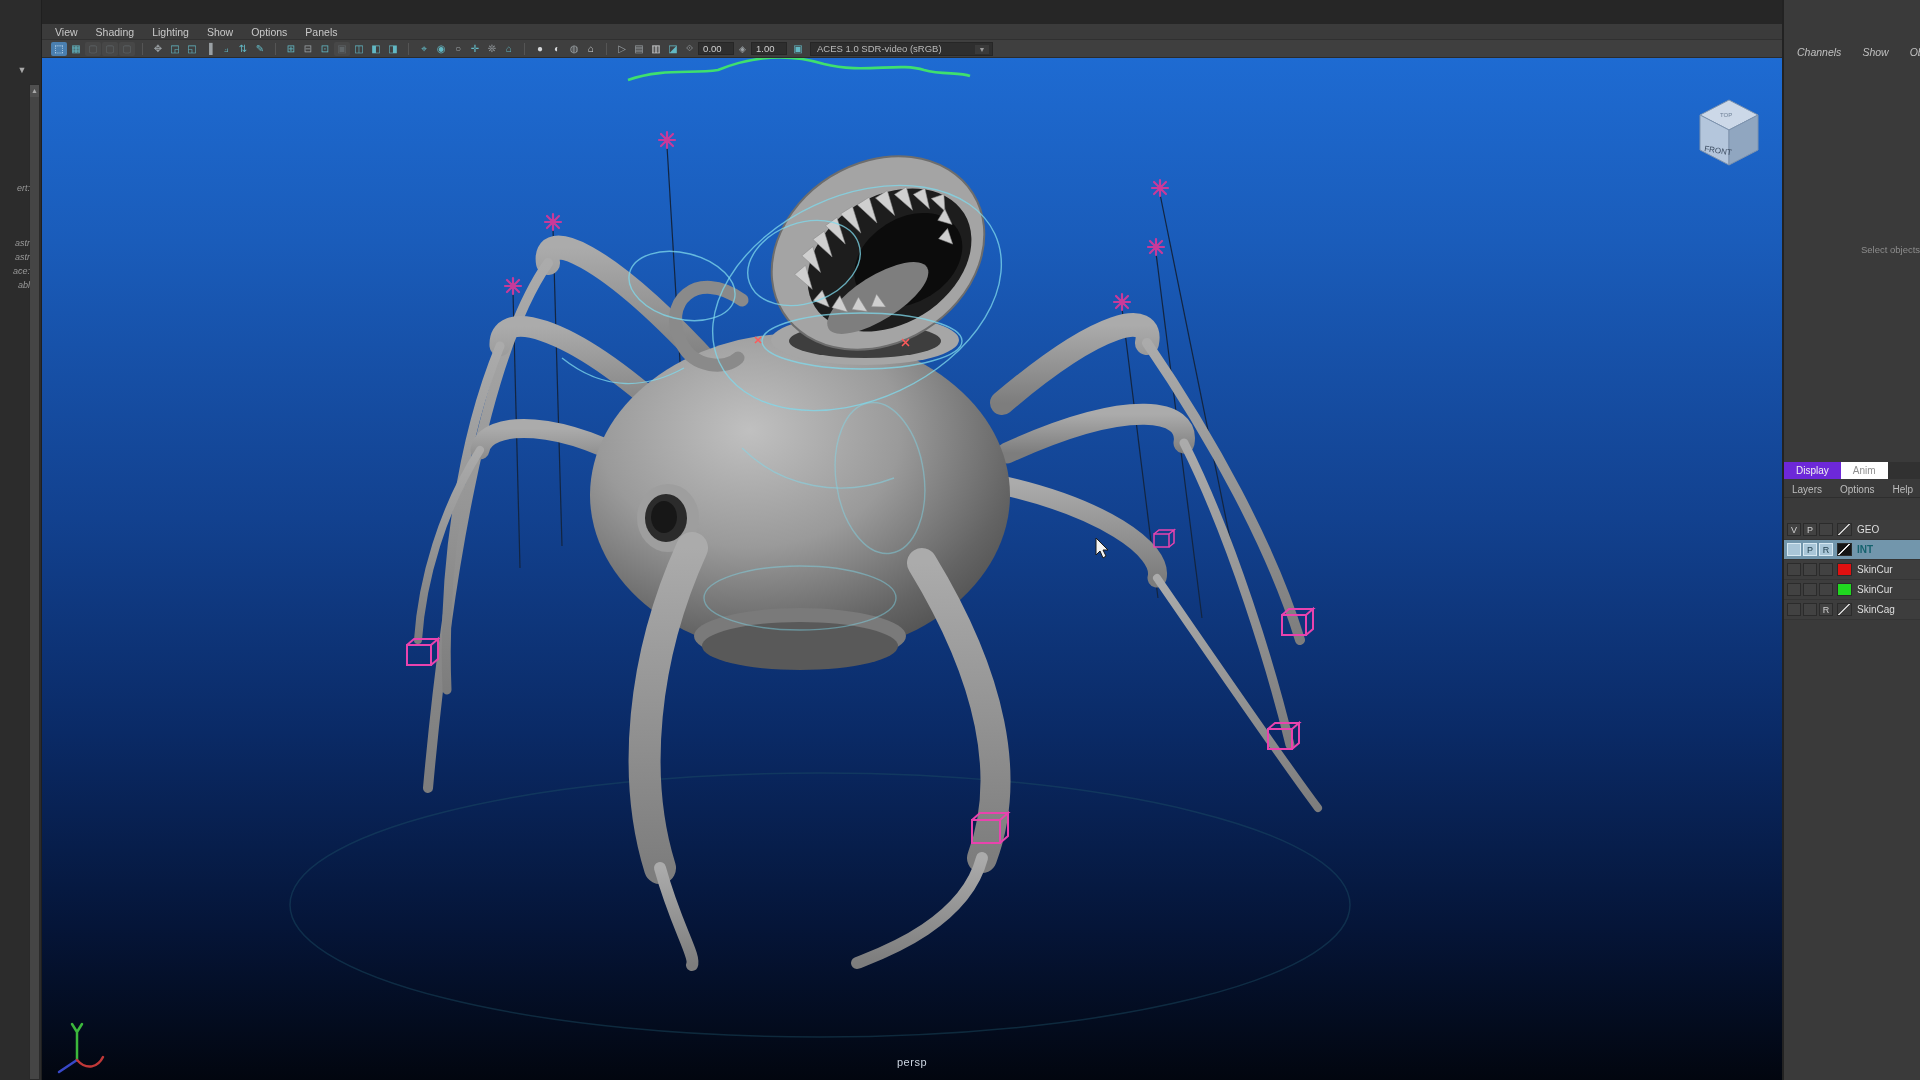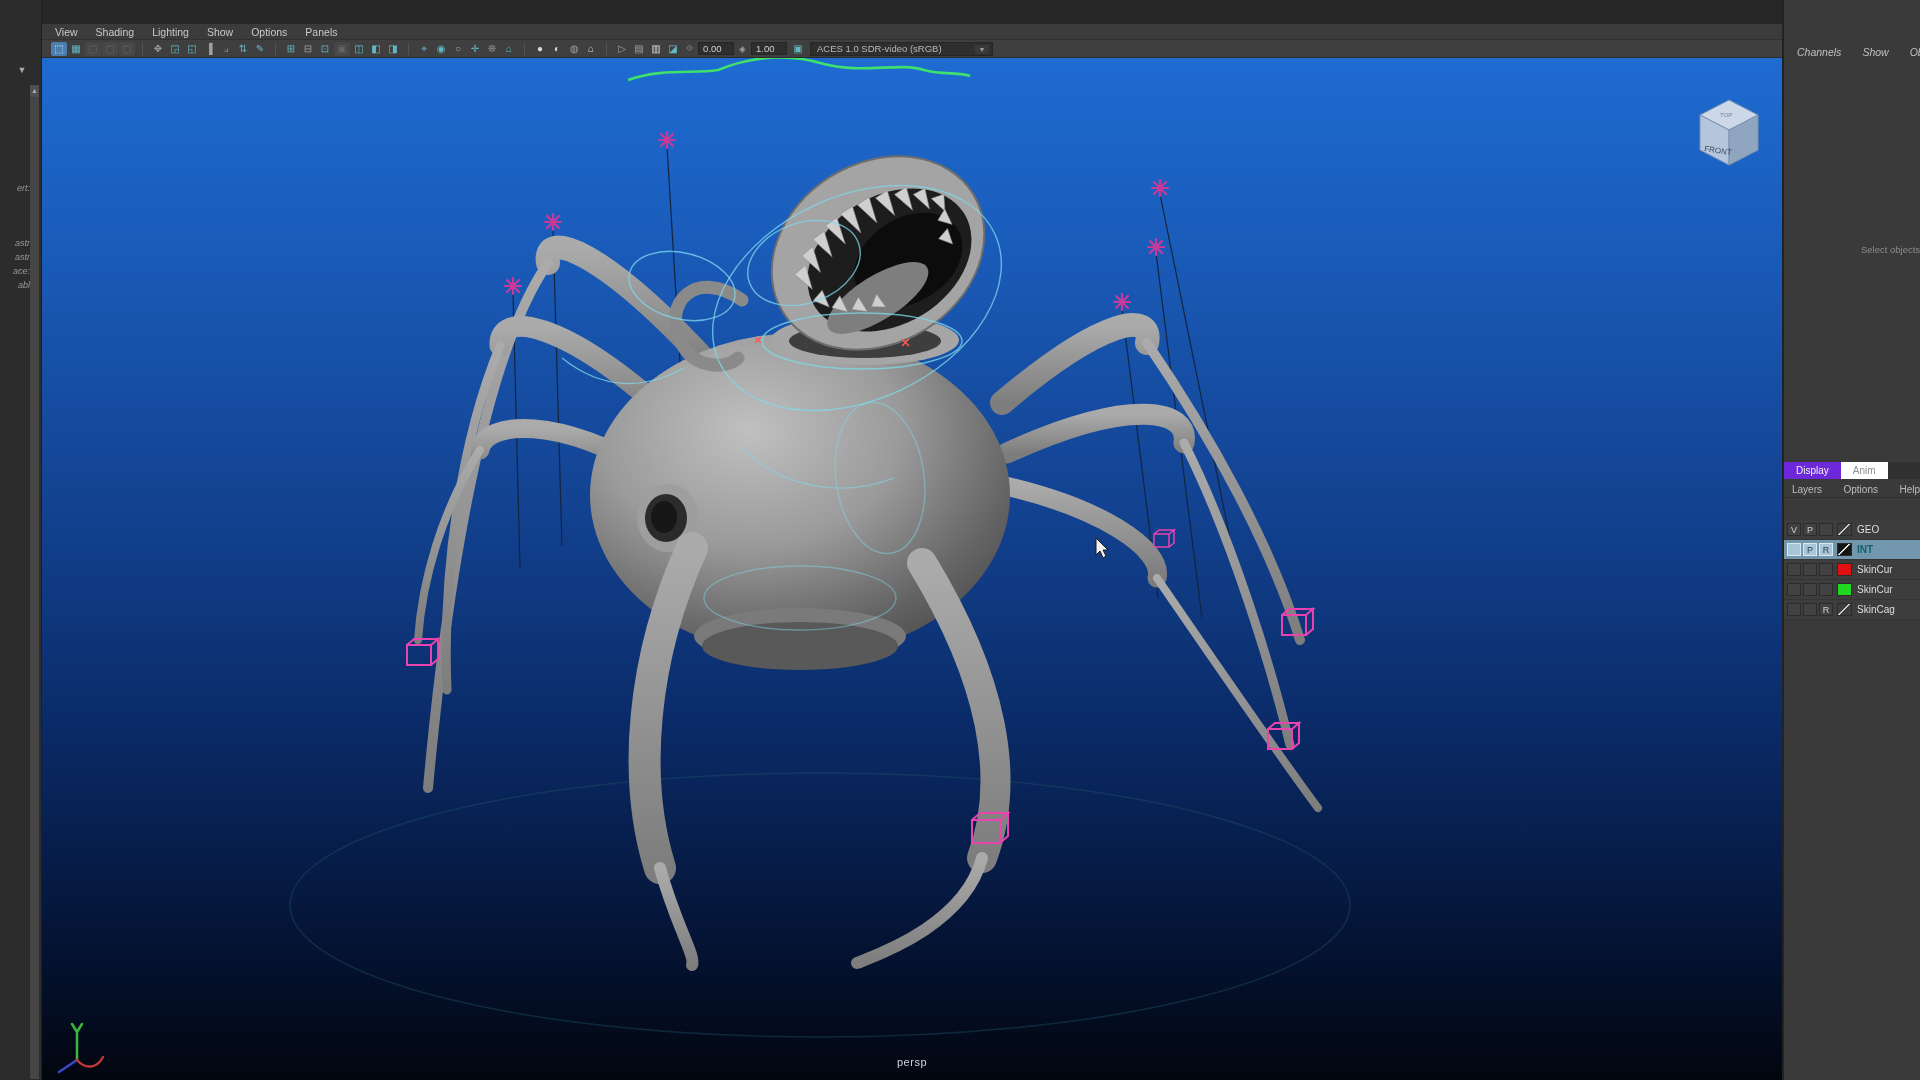--- a/index.html
+++ b/index.html
@@ -43,21 +43,21 @@
   .persp-label{position:absolute;bottom:12px;left:50%;transform:translateX(-50%);font-size:11px;color:#cdd6e2;letter-spacing:.5px;}
 
   
   .right-panel{position:absolute;left:1782px;top:0;width:138px;height:1080px;background:var(--panel);overflow:hidden;border-left:2px solid #222;}
   .rp-menu{position:absolute;left:0;top:46px;width:170px;display:flex;gap:21px;padding-left:13px;}
   .rp-menu span{font-size:10.5px;color:#c0c0c0;white-space:nowrap;font-style:italic;}
   .rp-msg{position:absolute;top:243px;right:-26px;width:190px;text-align:right;font-size:9.5px;line-height:13px;color:#8d8d8d;}
   .rp-tabs{position:absolute;left:0;top:462px;width:100%;height:17px;background:#313131;display:flex;}
   .rp-tab{height:17px;line-height:17px;padding:0 12px;font-size:10px;color:#8f8f8f;background:#ffffff;}
   .rp-tab.active{background:#6d28d9;color:#f0f0f0;}
-  .rp-layermenu{position:absolute;left:0;top:481px;width:100%;height:17px;display:flex;gap:18px;padding-left:8px;align-items:center;border-bottom:1px solid #2e2e2e;justify-content:space-between;}
+  .rp-layermenu{position:absolute;left:0;top:481px;width:100%;height:17px;display:flex;gap:18px;padding-left:8px;align-items:center;border-bottom:1px solid #2e2e2e;}
   .rp-layermenu span{font-size:10px;color:#bdbdbd;}
   .layer-list{position:absolute;left:0;top:520px;width:100%;}
   .layer-row{display:flex;align-items:center;height:20px;background:#3d3d3d;border-bottom:1px solid #343434;padding-left:3px;gap:2px;}
   .layer-row.selected{background:var(--sel-blue);}
   .lr-box{width:14px;height:13px;border:1px solid #2b2b2b;background:#424242;font-size:9px;color:#d0d0d0;text-align:center;line-height:12px;}
   .layer-row.selected .lr-box{background:#a9c6d8;border-color:#d6e8f2;color:#23404e;}
   .lr-swatch{width:15px;height:13px;border:1px solid #2b2b2b;margin-left:2px;}
   .lr-swatch.diag{background:linear-gradient(135deg,transparent 44%,#c9c9c9 44%,#c9c9c9 54%,transparent 54%),#3d3d3d;}
   .lr-swatch.darkdiag{background:linear-gradient(135deg,transparent 44%,#e8e8e8 44%,#e8e8e8 54%,transparent 54%),#151515;}
   .lr-name{font-size:10px;color:#dedede;margin-left:3px;white-space:nowrap;}

